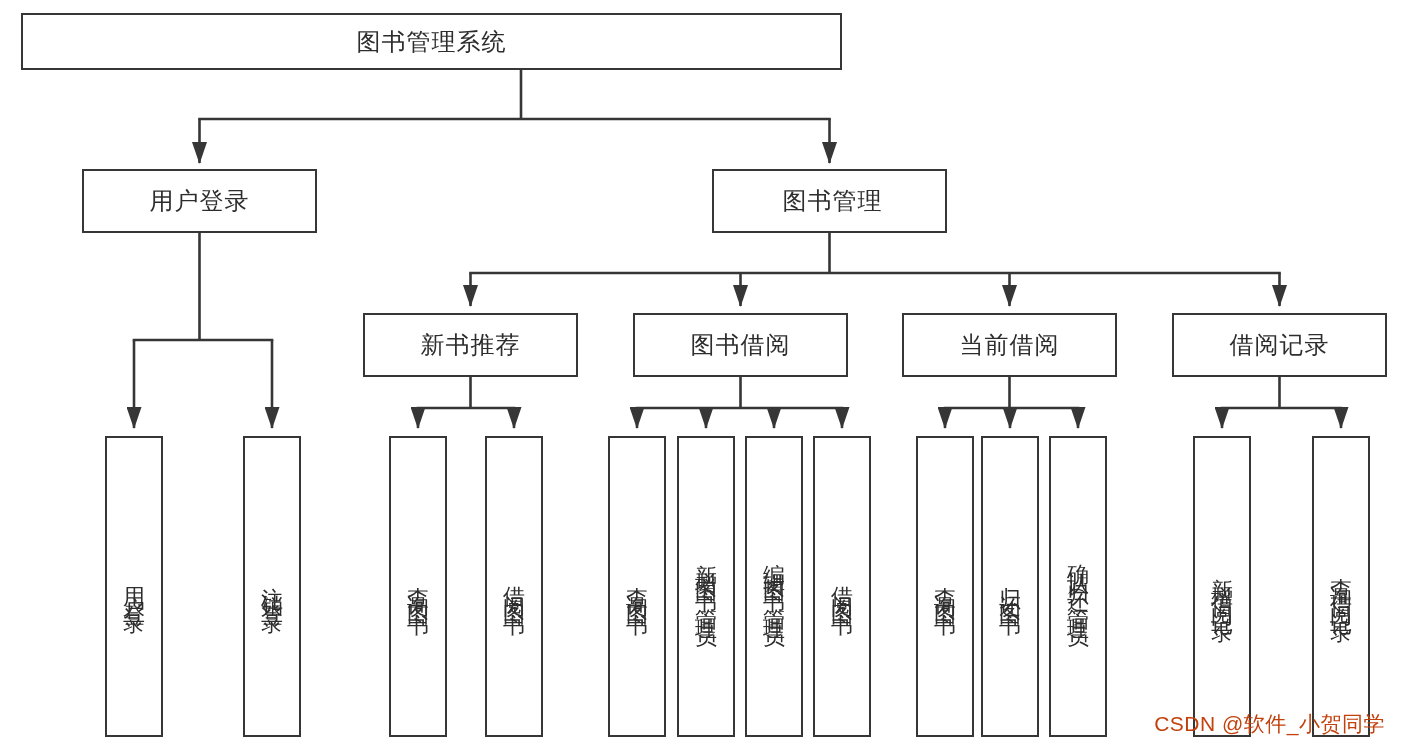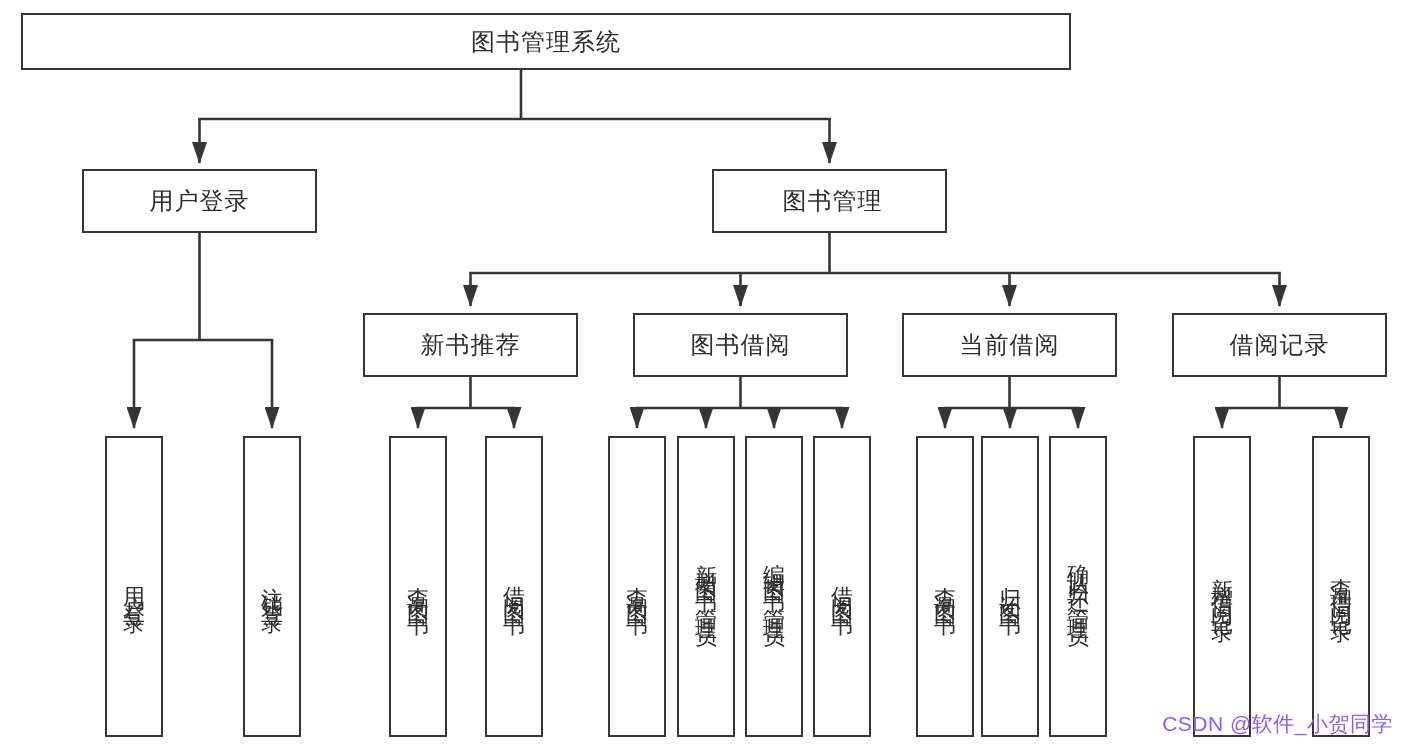--- a/index.html
+++ b/index.html
@@ -35,30 +35,30 @@
   .leaf {
     writing-mode: vertical-rl;
     text-orientation: mixed;
     font-size: 22px;
     letter-spacing: 9px;
     line-height: 1;
     width: 58px;
     top: 436px;
     height: 301px;
   }
-  .root-box   { left: 21px;  top: 13px;  width: 1050px; height: 57px; }
+  .root-box   { left: 21px;  top: 13px;  width: 821px; height: 57px; }
   .lvl2       { top: 169px; width: 235px; height: 64px; }
   .lvl3       { top: 313px; width: 215px; height: 64px; }
   #watermark {
     position: absolute;
     top: 710px;
-    right: 12px;
+    right: 20px;
     font-size: 21px;
     letter-spacing: 0.5px;
-    color: #8b5cf6;
+    color: #c2410c;
     z-index: 2;
     white-space: nowrap;
   }
   line.plain, path.plain {
     stroke: #363636;
     stroke-width: 2.6;
     stroke-linecap: square;
     fill: none;
   }
   line.arrow {

